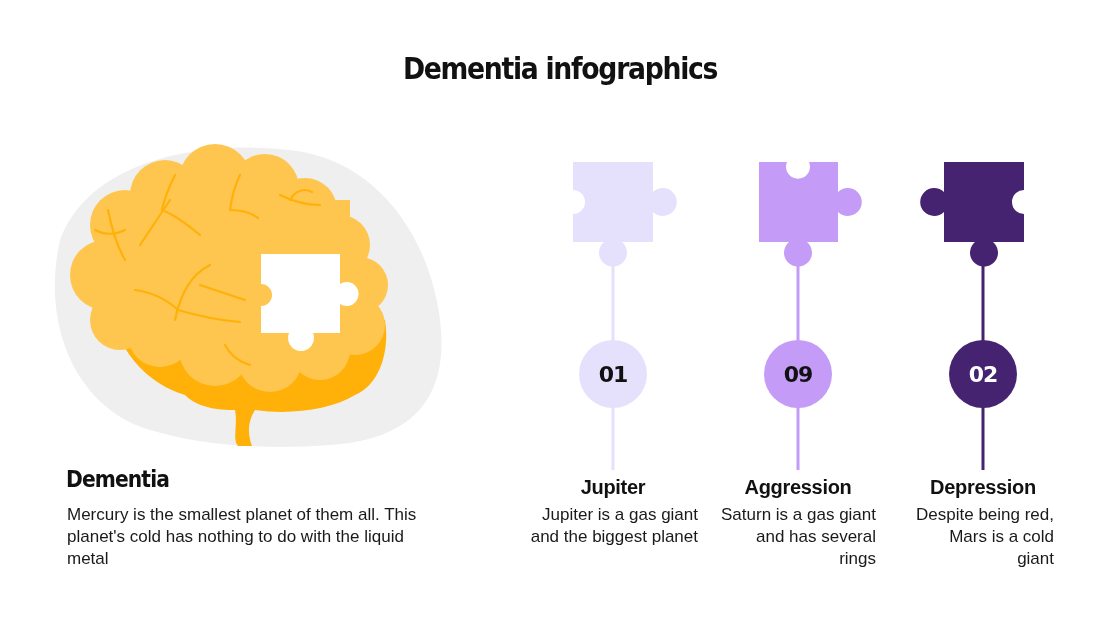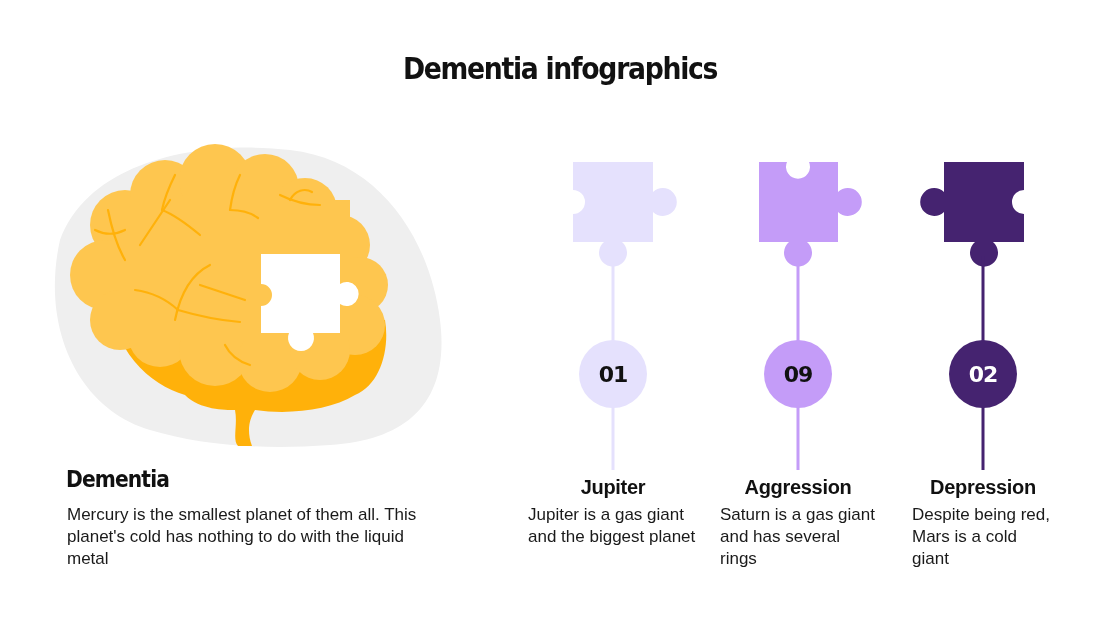--- a/index.html
+++ b/index.html
@@ -2,21 +2,21 @@
 <html><head>
 <meta charset="utf-8">
 <style>
   html, body { margin: 0; padding: 0; }
   body { width: 1120px; height: 630px; background: #ffffff; position: relative; overflow: hidden; font-family: "Liberation Sans", sans-serif; color: #111; }
   .title { position: absolute; left: 0; width: 1120px; top: 50px; text-align: center; font-family: "DejaVu Sans", sans-serif; font-weight: bold; font-size: 31px; letter-spacing: -1.5px; transform: scaleX(0.86); }
   .brain-svg { position: absolute; left: 0; top: 0; }
   .dementia-title { position: absolute; left: 66px; top: 466px; font-family: "DejaVu Sans", sans-serif; font-weight: bold; font-size: 23px; letter-spacing: -1px; transform: scaleX(0.88); transform-origin: left center; }
   .dementia-desc { position: absolute; left: 67px; top: 504px; width: 370px; font-size: 17px; line-height: 22px; color: #1a1a1a; }
   .step-title { position: absolute; top: 476px; width: 170px; text-align: center; font-weight: bold; font-size: 20px; letter-spacing: -0.3px; }
-  .step-desc { position: absolute; top: 504px; width: 170px; text-align: left; font-size: 17px; line-height: 22px; color: #1a1a1a; }
+  .step-desc { position: absolute; top: 504px; width: 170px; text-align: right; font-size: 17px; line-height: 22px; color: #1a1a1a; }
   .num { position: absolute; width: 68px; height: 68px; border-radius: 50%; display: flex; align-items: center; justify-content: center; font-family: "DejaVu Sans", sans-serif; font-weight: bold; font-size: 22px; letter-spacing: -1px; }
 </style>
 </head>
 <body>
 
 <div class="title">Dementia infographics</div>
 
 <svg class="brain-svg" width="1120" height="630">
   <g>
     <path d="M60,240 C90,160 200,140 290,150 C380,160 430,240 440,320 C450,400 410,440 330,445 C260,450 200,445 150,430 C80,410 40,330 60,240 Z" fill="#EFEFEF"></path>

